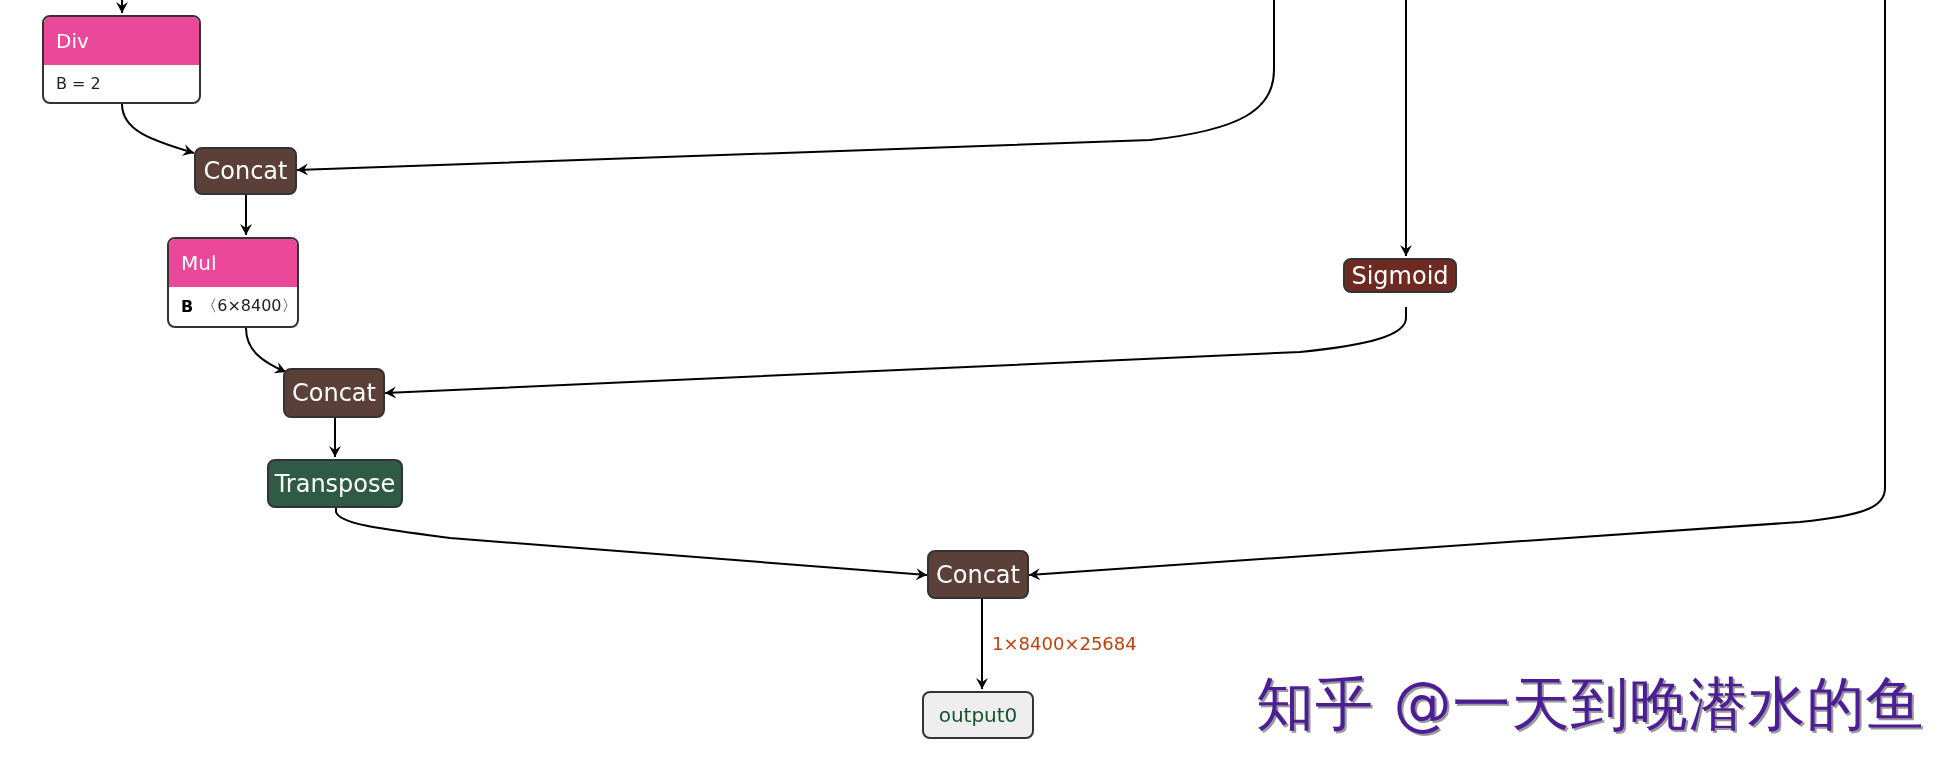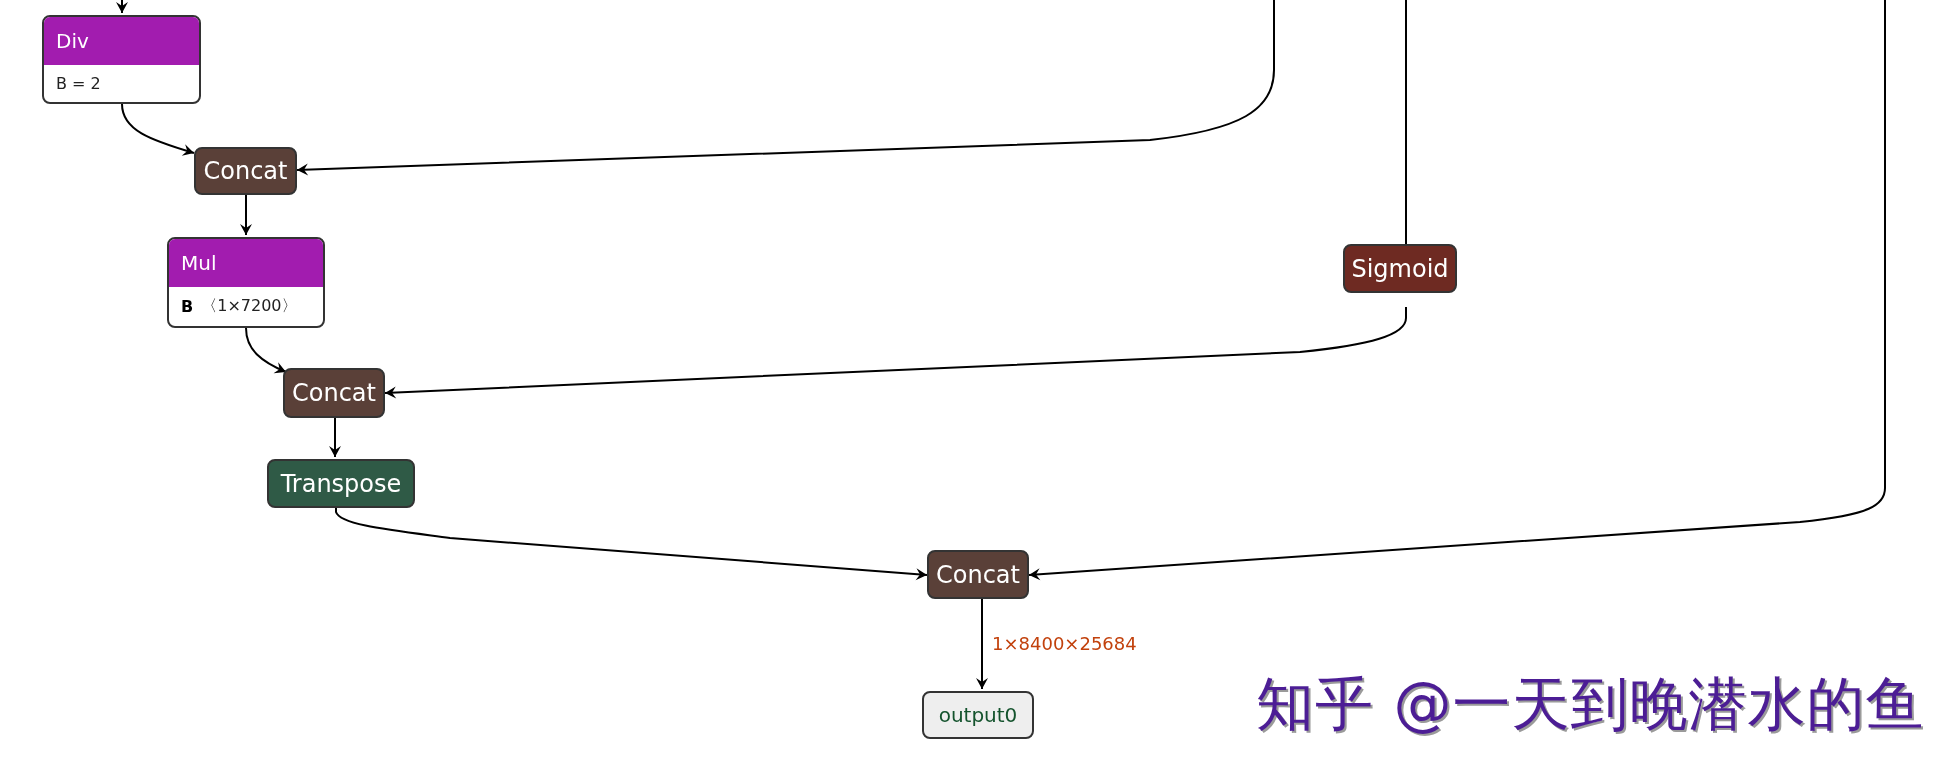--- a/index.html
+++ b/index.html
@@ -6,21 +6,21 @@
   body { width:1957px; height:770px; position:relative; overflow:hidden;
          font-family:"DejaVu Sans", "Liberation Sans", sans-serif; }
   svg.edges { position:absolute; left:0; top:0; width:1957px; height:770px; }
   .node { position:absolute; box-sizing:border-box; border-radius:8px; cursor:pointer; }
   .op { display:flex; align-items:center; justify-content:center; color:#ffffff;
         font-size:24px; border:2px solid #333; }
   .op.concat { background:#5a4038; }
   .op.sigmoid { background:#6e2a22; }
   .op.transpose { background:#2f5a46; }
   .boxed { background:#ffffff; border:2px solid #333; overflow:hidden; }
-  .boxed .hdr { background:#a21caf; color:#ffffff; font-size:20px; padding-left:12px;
+  .boxed .hdr { background:#ec4899; color:#ffffff; font-size:20px; padding-left:12px;
                 display:flex; align-items:center; box-sizing:border-box; }
   .boxed .attr { font-size:16px; color:#222; padding-left:12px; display:flex;
                  align-items:center; box-sizing:border-box; }
   .boxed .attr b { margin-right:8px; color:#000; }
   .output { background:#eeeeee; border:2px solid #333; color:#14532d; font-size:20px;
             display:flex; align-items:center; justify-content:center; }
   .edge-label { position:absolute; font-size:18px; color:#c2410c; white-space:nowrap; }
   .watermark { position:absolute; font-size:58px; color:#4c1d95; white-space:nowrap;
                letter-spacing:1px; text-shadow:2px 2px 0 #9a9a9a; font-weight:normal; }
 </style>
@@ -63,37 +63,37 @@
     <span>B</span>
     <span style="white-space:pre;"> = </span>
     <span>2</span>
   </div>
 </div>
 
 <div class="node op concat" style="left:194px; top:147px; width:103px; height:48px;">
   <span>Concat</span>
 </div>
 
-<div class="node boxed" style="left:167px; top:237px; width:158px; height:91px;">
+<div class="node boxed" style="left:167px; top:237px; width:132px; height:91px;">
   <div class="hdr" style="height:48px;">Mul</div>
   <div class="attr" style="height:39px;">
     <b>B</b>
-    <span>〈1×7200〉</span>
+    <span>〈6×8400〉</span>
   </div>
 </div>
 
-<div class="node op sigmoid" style="left:1343px; top:244px; width:114px; height:49px;">
+<div class="node op sigmoid" style="left:1343px; top:258px; width:114px; height:35px;">
   <span>Sigmoid</span>
 </div>
 
 <div class="node op concat" style="left:283px; top:368px; width:102px; height:50px;">
   <span>Concat</span>
 </div>
 
-<div class="node op transpose" style="left:267px; top:459px; width:148px; height:49px;">
+<div class="node op transpose" style="left:267px; top:459px; width:136px; height:49px;">
   <span>Transpose</span>
 </div>
 
 <div class="node op concat" style="left:927px; top:550px; width:102px; height:49px;">
   <span>Concat</span>
 </div>
 
 <div class="edge-label" style="left:992px; top:633px;">1×8400×25684</div>
 
 <div class="node output" style="left:922px; top:691px; width:112px; height:48px;">

